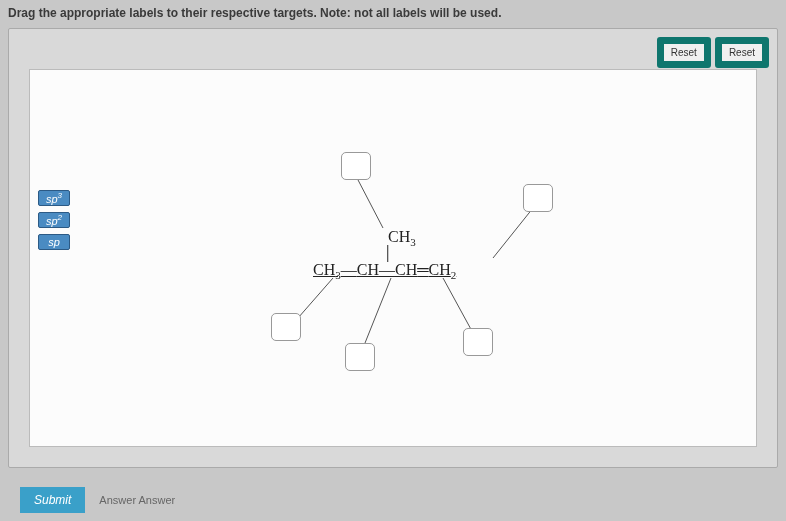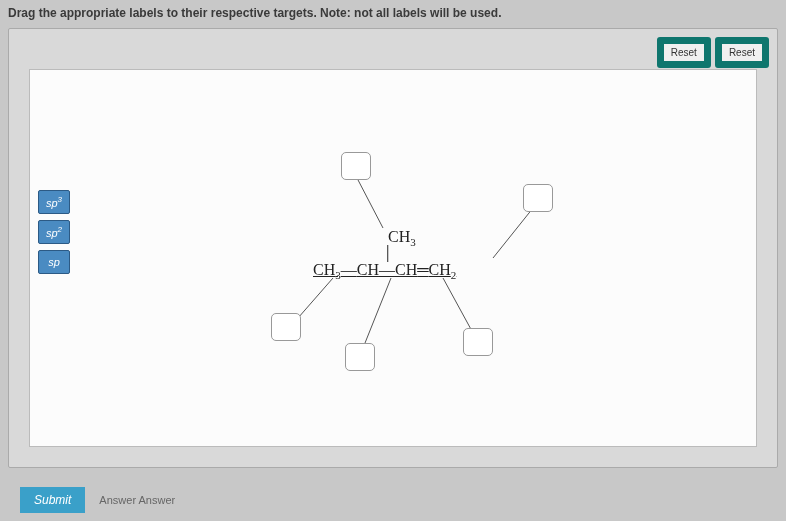--- a/index.html
+++ b/index.html
@@ -54,21 +54,21 @@
   .source-labels {
     position: absolute;
     left: 8px;
     top: 120px;
     display: flex;
     flex-direction: column;
     gap: 6px;
   }
   .drag-label {
     width: 32px;
-    height: 24px;
+    height: 16px;
     background: #4a8bc2;
     border: 1px solid #2c5a85;
     border-radius: 2px;
     color: #fff;
     font-size: 11px;
     font-style: italic;
     display: flex;
     align-items: center;
     justify-content: center;
     cursor: grab;

